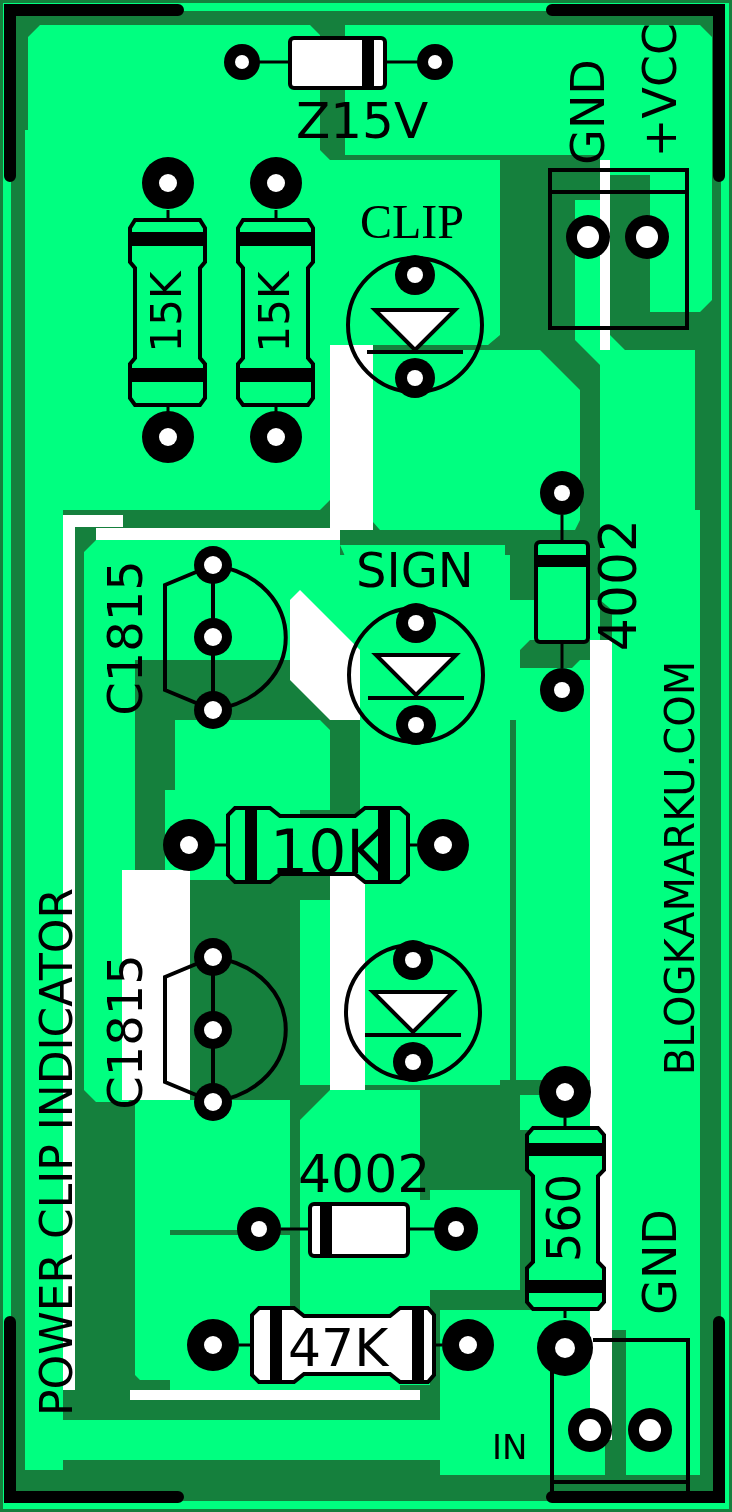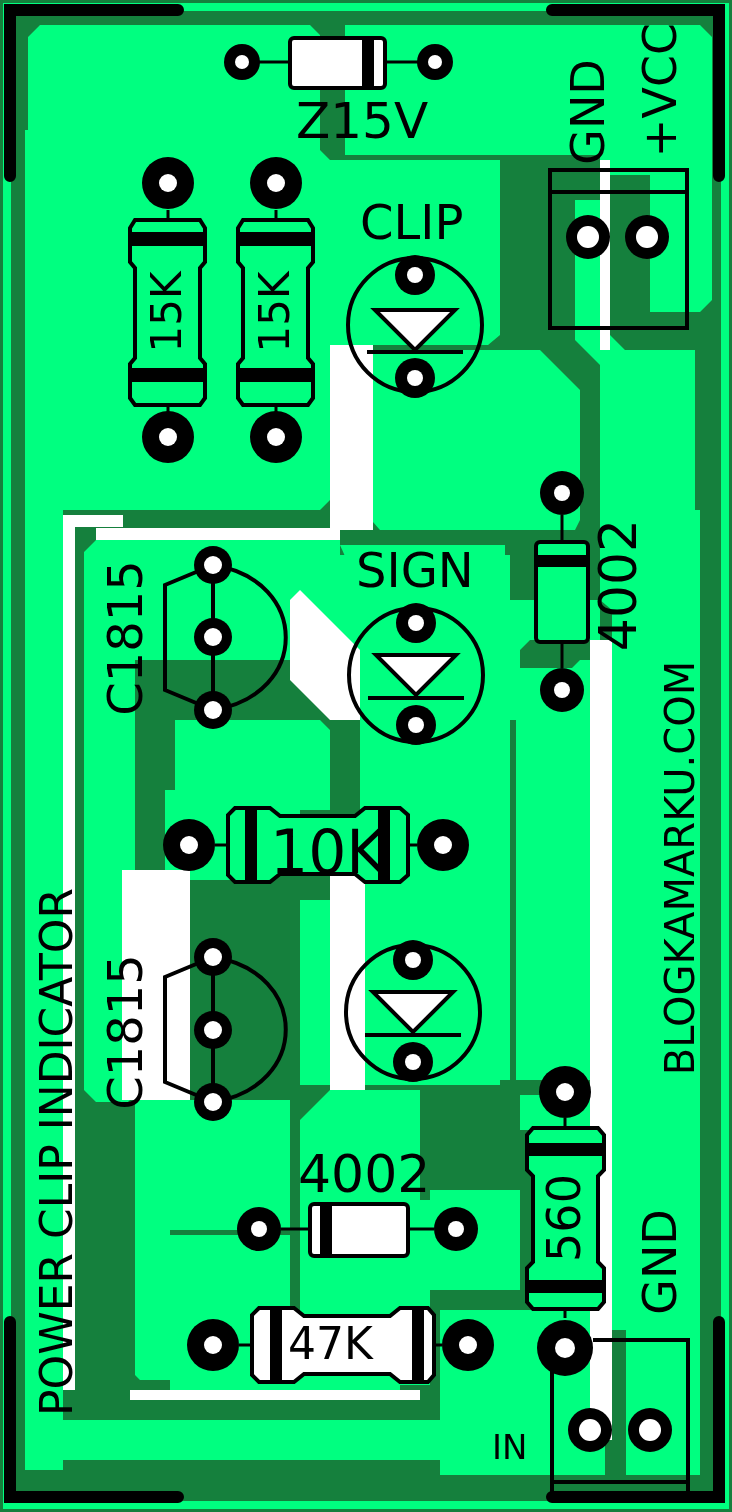--- a/index.html
+++ b/index.html
@@ -247,28 +247,28 @@
     <circle cx="650" cy="1430" r="22" fill="#000"></circle>
         <circle cx="650" cy="1430" r="11" fill="#fff"></circle>
   </g>
 </svg>
 
 <div class="lbl" style="left:296px; top:96px; font-size:50px;">Z15V</div>
 
 <div class="lbl" style="left:167px; top:312px; font-size:42px; transform:translate(-50%,-50%) rotate(-90deg);">15K</div>
 <div class="lbl" style="left:275px; top:312px; font-size:42px; transform:translate(-50%,-50%) rotate(-90deg);">15K</div>
 
-<div class="lbl" style="left:360px; top:198px; font-size:48px;">CLIP</div>
+<div class="lbl" style="left:360px; top:198px; font-size:48px;font-family:Liberation Serif, serif;">CLIP</div>
 <div class="lbl" style="left:356px; top:546px; font-size:48px;">SIGN</div>
 
 <div class="lbl" style="left:125px; top:638px; font-size:48px; transform:translate(-50%,-50%) rotate(-90deg);">C1815</div>
 <div class="lbl" style="left:125px; top:1032px; font-size:48px; transform:translate(-50%,-50%) rotate(-90deg);">C1815</div>
 
 <div class="lbl" style="left:270px; top:822px; font-size:60px;">10K</div>
-<div class="lbl" style="left:288px; top:1322px; font-size:44px;">47K</div>
+<div class="lbl" style="left:288px; top:1322px; font-size:52px;">47K</div>
 <div class="lbl" style="left:564px; top:1218px; font-size:46px; transform:translate(-50%,-50%) rotate(-90deg);">560</div>
 
 <div class="lbl" style="left:618px; top:585px; font-size:52px; transform:translate(-50%,-50%) rotate(-90deg);">4002</div>
 <div class="lbl" style="left:298px; top:1148px; font-size:52px;">4002</div>
 
 <div class="lbl" style="left:588px; top:112px; font-size:46px; transform:translate(-50%,-50%) rotate(-90deg);">GND</div>
 <div class="lbl" style="left:660px; top:90px; font-size:46px; transform:translate(-50%,-50%) rotate(-90deg);">+VCC</div>
 
 <div class="lbl" style="left:492px; top:1430px; font-size:34px;">IN</div>
 <div class="lbl" style="left:660px; top:1262px; font-size:46px; transform:translate(-50%,-50%) rotate(-90deg);">GND</div>

